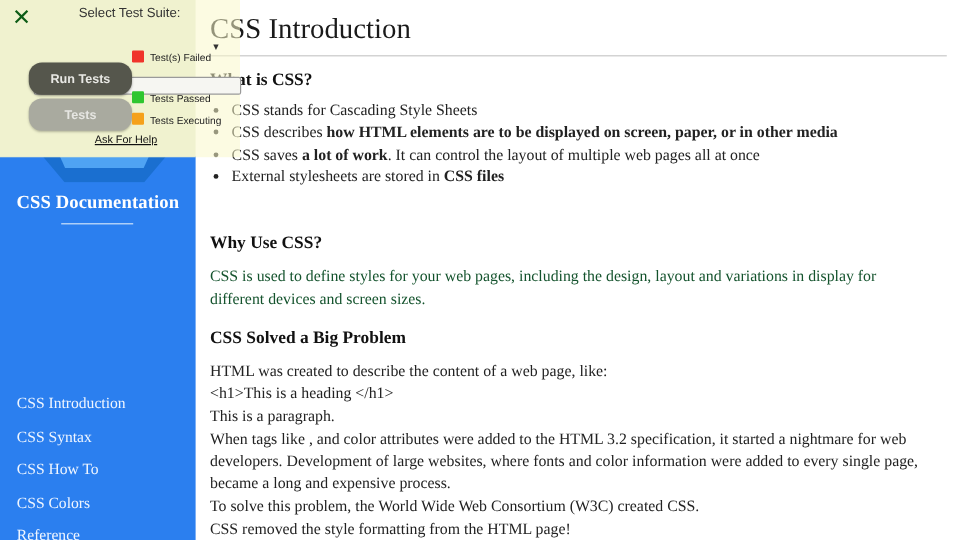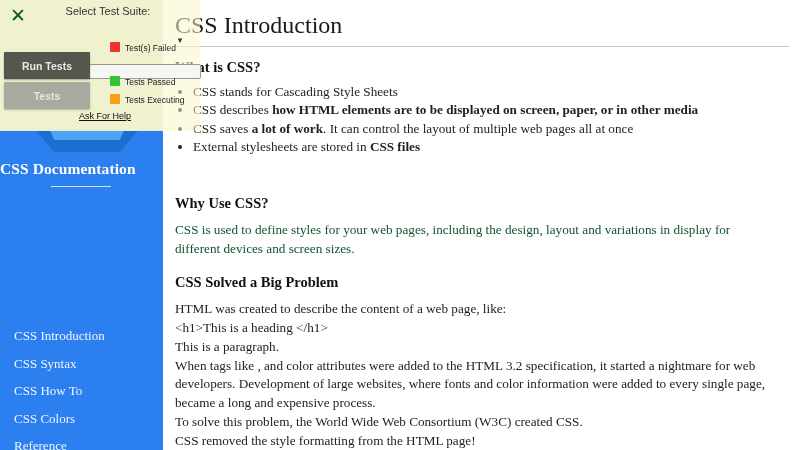--- a/index.html
+++ b/index.html
@@ -25,21 +25,21 @@
     background:#1a6fd0;
     clip-path:polygon(0 0,100% 0,80% 100%,20% 100%);
   }
   #sidebar-topshape .tz2{
     position:absolute;left:48px;top:-4px;
     width:78px;height:14px;
     background:#4fa3f3;
     clip-path:polygon(0 0,100% 0,92% 100%,8% 100%);
   }
   #sb-title{
-    position:absolute;left:0;top:30px;width:163px;text-align:left;
+    position:absolute;left:0;top:30px;width:163px;text-align:center;
     color:#ffffff;font-weight:bold;font-size:15.5px;
     letter-spacing:.1px;
   }
   #sb-divider{
     position:absolute;left:51px;top:56px;width:60px;height:1px;
     background:#cfe3fb;
   }
   .sb-link{
     position:absolute;left:14px;width:140px;
     color:#f0f6ff;font-size:13px;text-decoration:none;display:block;
@@ -107,22 +107,22 @@
   }
   #select-caret{
     position:absolute;right:-0px;top:0px;width:14px;height:15px;
     display:flex;align-items:center;justify-content:center;
     font-family:"DejaVu Sans",sans-serif;font-size:9px;color:#333;
     pointer-events:none;
   }
   #select-wrap{position:absolute;left:14px;top:32px;width:173px;height:15px;}
 
   .big-btn{
-    position:absolute;left:4px;width:86px;height:27px;
-    border:none;border-radius:1px;
+    position:absolute;left:24px;width:86px;height:27px;
+    border:none;border-radius:11px;
     font-family:"Liberation Sans",sans-serif;font-size:10.5px;font-weight:bold;
     cursor:pointer;
   }
   #run-tests-button{
     top:52px;background:#55564c;color:#e8e8e4;
     box-shadow:0 1px 2px rgba(0,0,0,.35);
   }
   #tests-button{
     top:82px;background:#a9aa9f;color:#e6e6e2;
     box-shadow:0 1px 2px rgba(0,0,0,.25);

